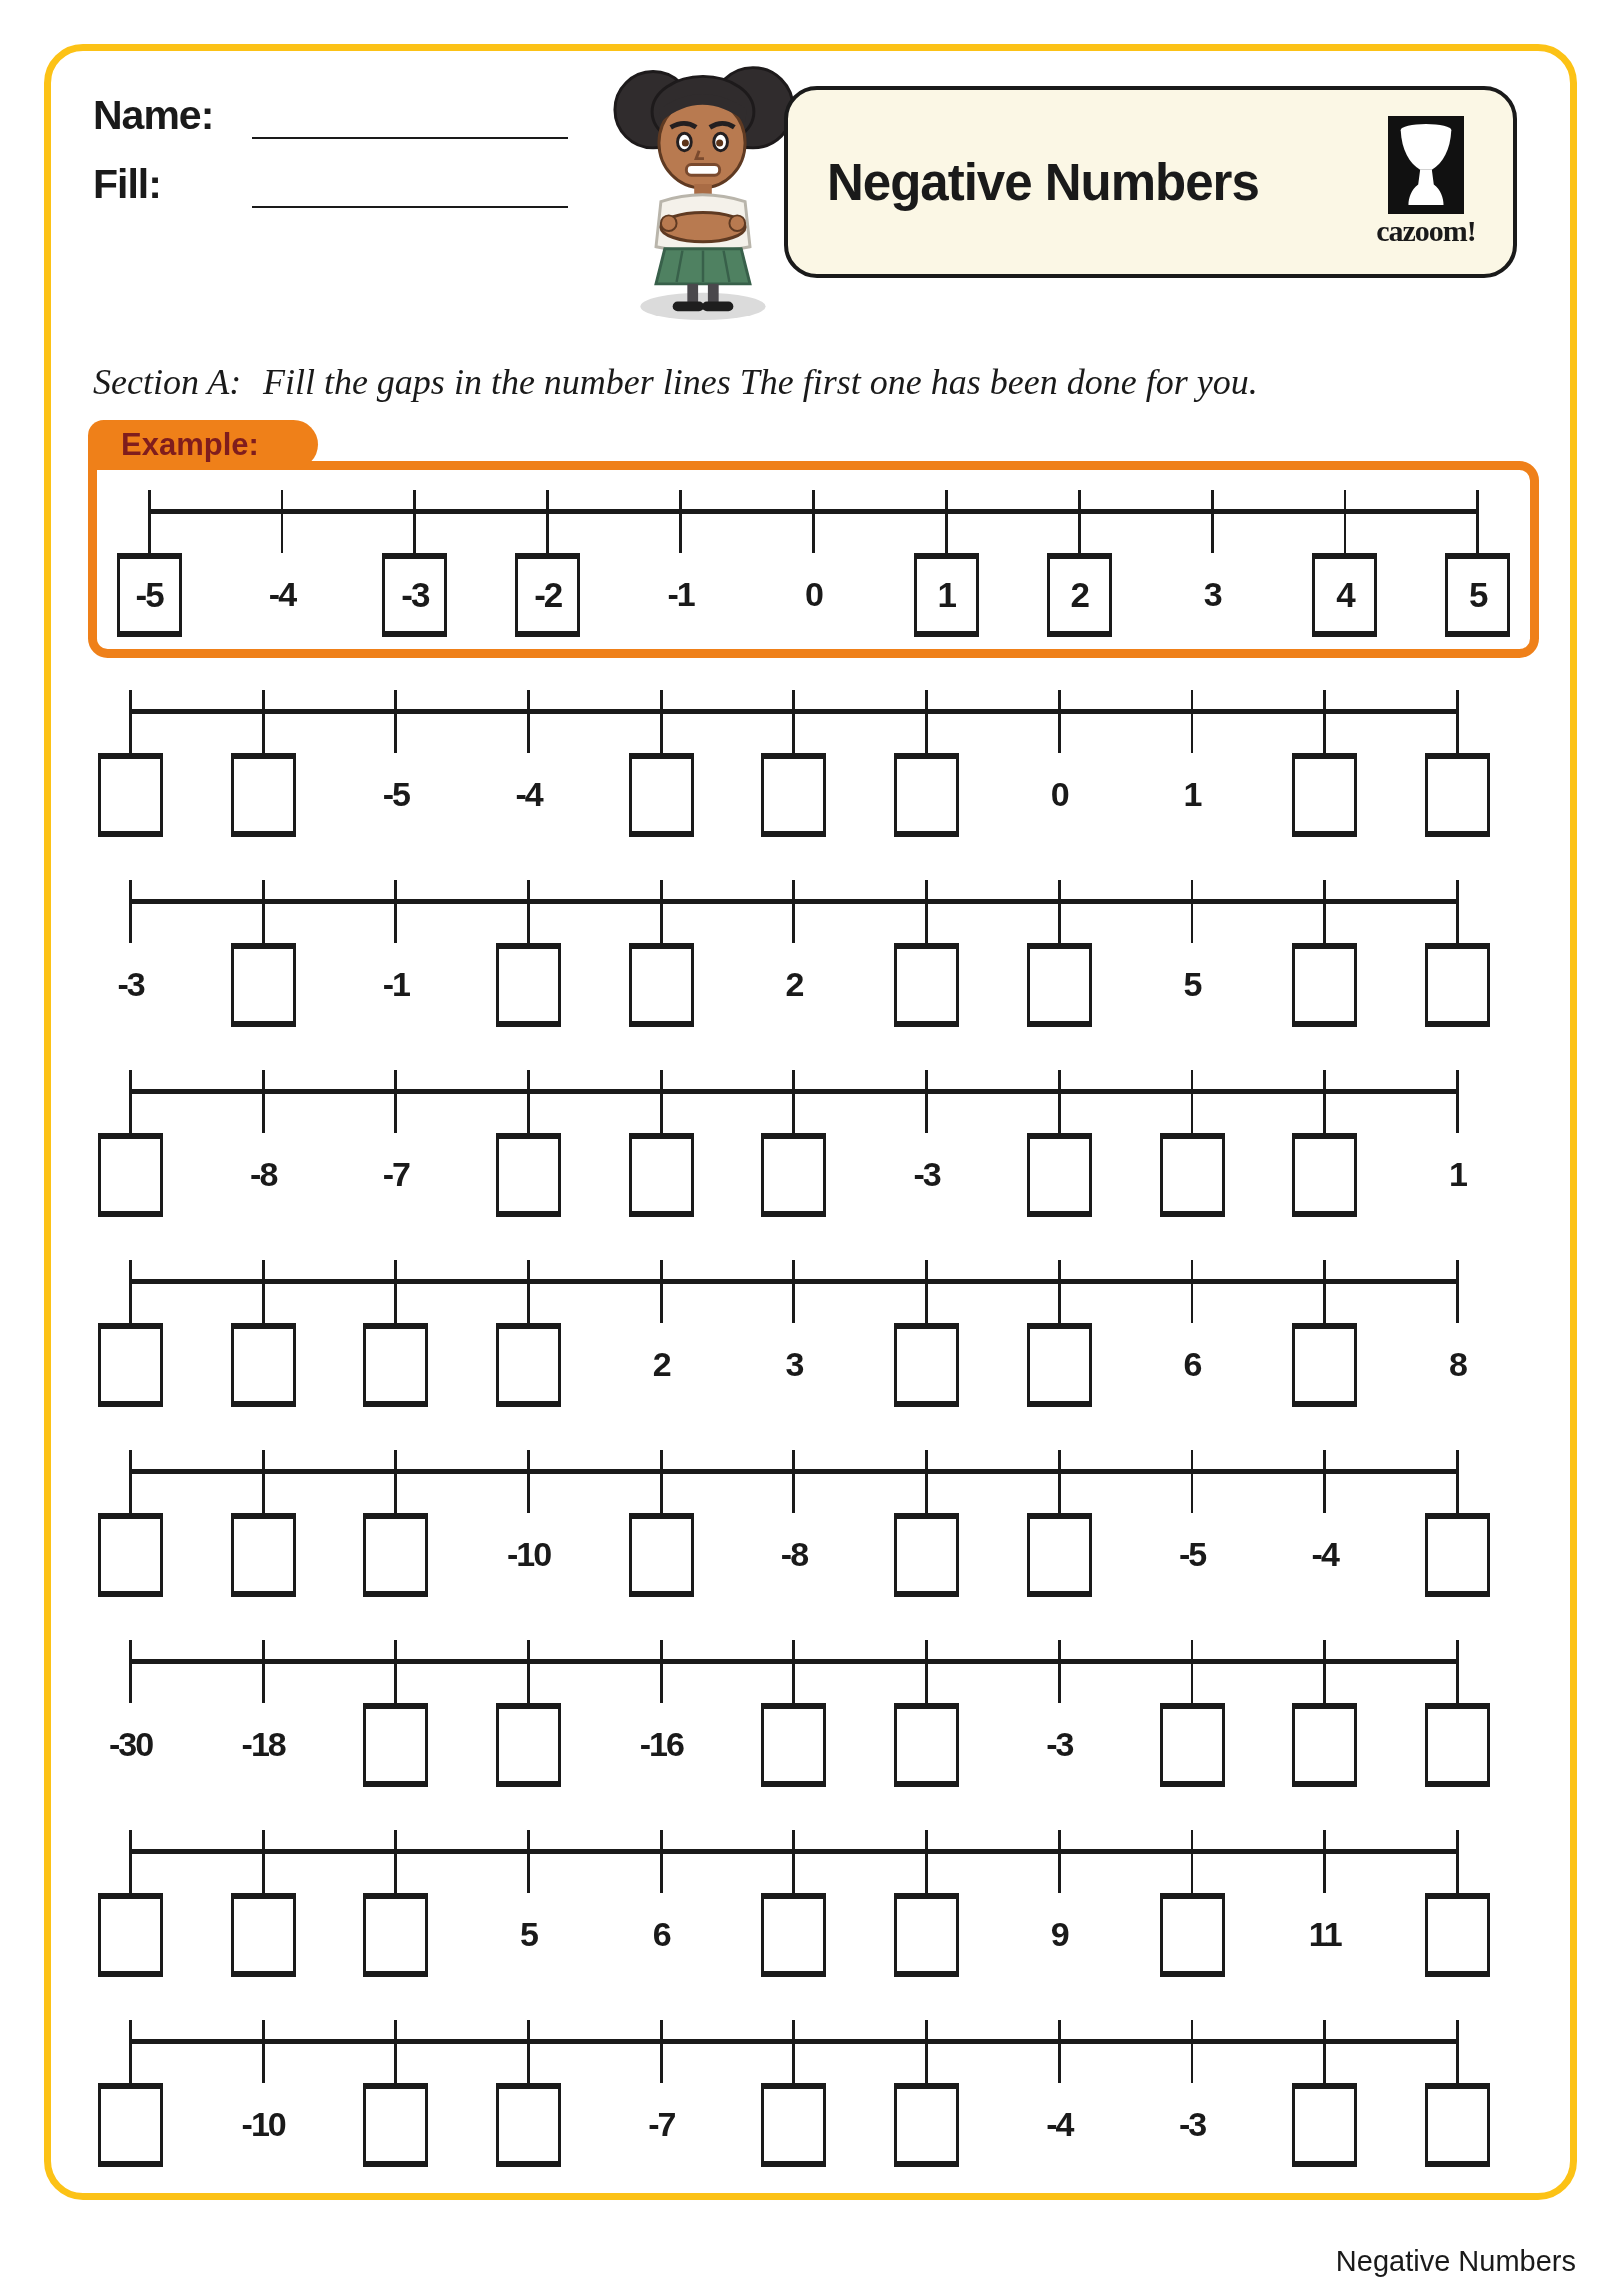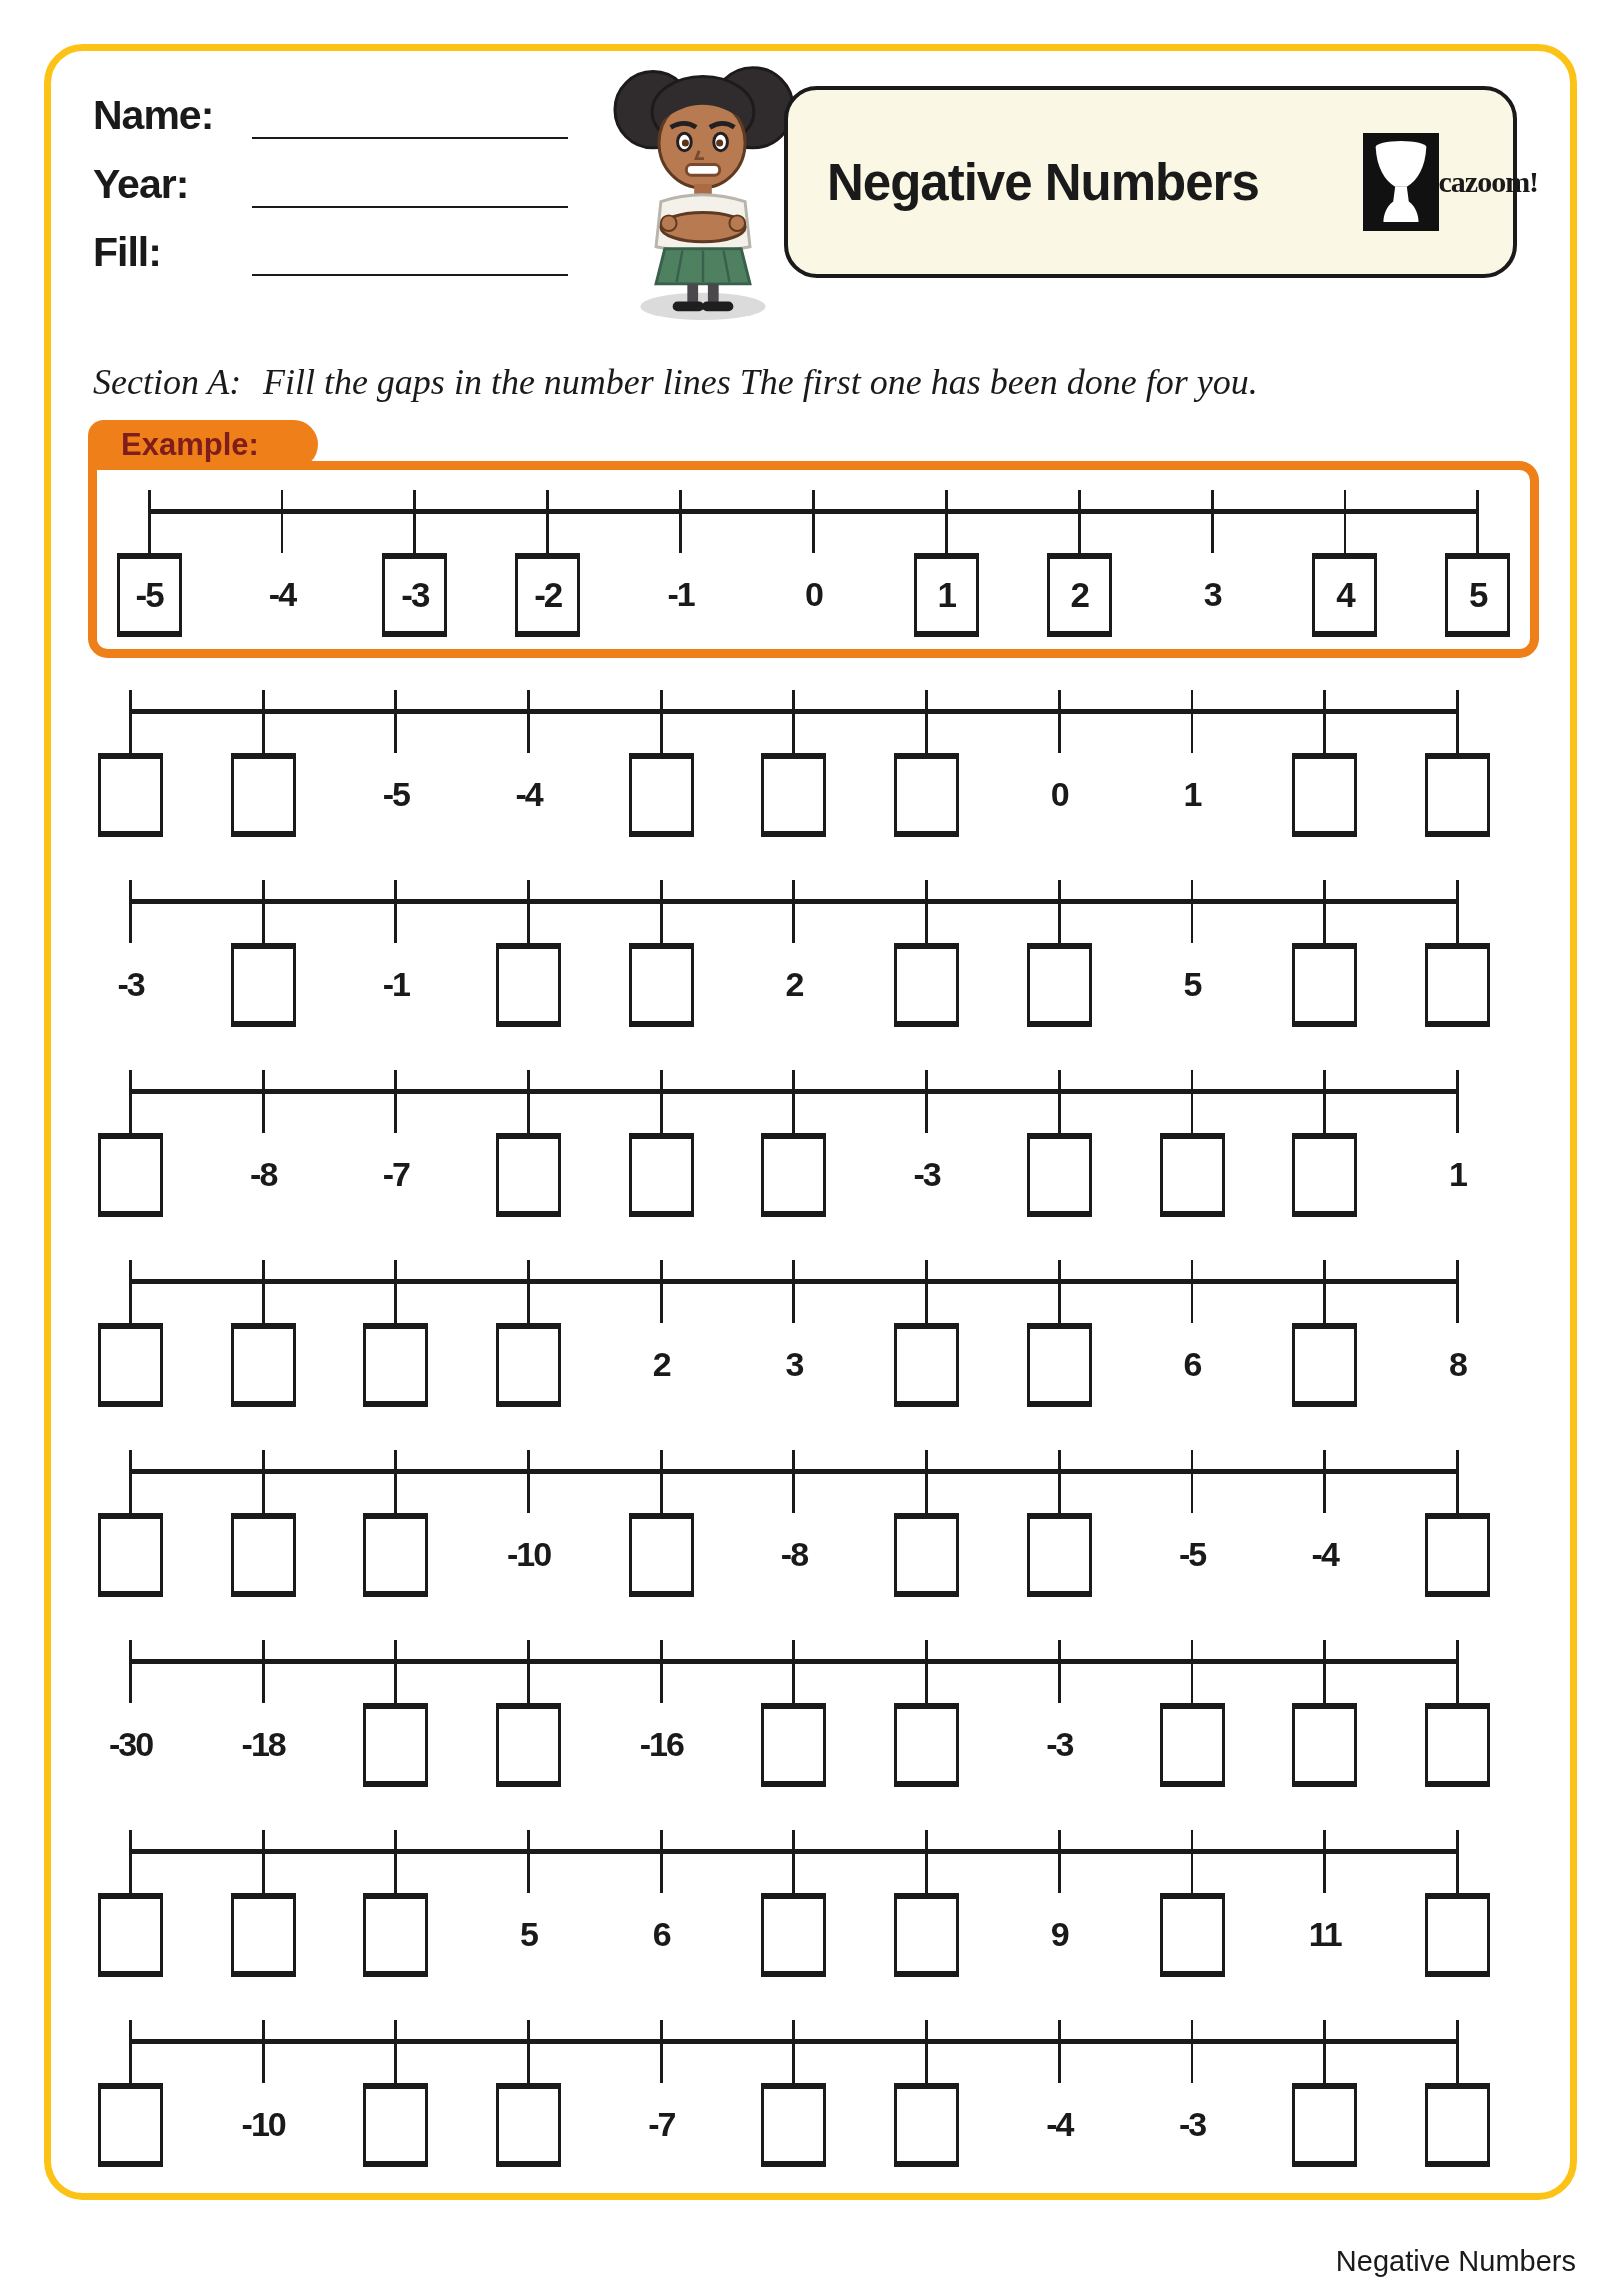--- a/index.html
+++ b/index.html
@@ -16,21 +16,21 @@
   .id-row{display:flex;align-items:flex-end;margin-bottom:25.5px;height:43px;}
   .id-label{font-weight:bold;font-size:41px;letter-spacing:-1px;width:145px;}
   .id-line{display:inline-block;width:316px;border-bottom:2.9px solid #1a1a1a;height:39px;margin-left:13.7px;}
   .mascot{position:absolute;left:604px;top:49px;width:198px;height:276px;}
   .title-box{
     position:absolute;left:784px;top:86px;width:733px;height:192px;box-sizing:border-box;
     background:#FBF7E5;border:4.9px solid #1a1a1a;border-radius:33px;
     display:flex;align-items:center;
   }
   .title-text{font-weight:bold;font-size:51px;letter-spacing:-1px;margin-left:39px;flex:1;}
-  .logo{width:127px;margin-right:23.5px;display:flex;flex-direction:row;align-items:center;}
+  .logo{width:127px;margin-right:23.5px;display:flex;flex-direction:column;align-items:center;}
   .logo-mark{width:76px;height:98px;background:#111111;display:block;}
   .logo-text{font-family:"Liberation Serif",serif;font-weight:bold;font-size:30px;letter-spacing:-1px;margin-top:0px;}
   
   .section-line{position:absolute;left:93px;top:361px;font-family:"Liberation Serif",serif;font-size:36px;font-style:italic;white-space:nowrap;}
   .section-heading{font-weight:normal;margin-right:21.6px;}
   
   .example-block{position:absolute;left:88px;top:420px;width:1451px;}
   .example-banner{
     position:relative;z-index:2;display:inline-block;box-sizing:border-box;
     background:#EF8019;color:#7f1d1d;font-weight:bold;font-size:31px;
@@ -65,24 +65,20 @@
 
 <div class="sheet">
   <div class="page-border"></div>
 
   <div class="id-fields">
     <div class="id-row">
       <span class="id-label">Name:</span>
       <span class="id-line"></span>
     </div>
     <div class="id-row">
-      <span class="id-label">Year:</span>
-      <span class="id-line"></span>
-    </div>
-    <div class="id-row">
       <span class="id-label">Fill:</span>
       <span class="id-line"></span>
     </div>
   </div>
 
   <div class="mascot">
     <svg width="198" height="276" viewBox="0 0 202 282" xmlns="http://www.w3.org/2000/svg">
       <ellipse cx="101" cy="263" rx="64" ry="14" fill="#DBDBDB"></ellipse>
       <circle cx="50" cy="62" r="39" fill="#302C2D" stroke="#1d1a1b" stroke-width="3"></circle>
       <circle cx="152" cy="60" r="41" fill="#302C2D" stroke="#1d1a1b" stroke-width="3"></circle>

